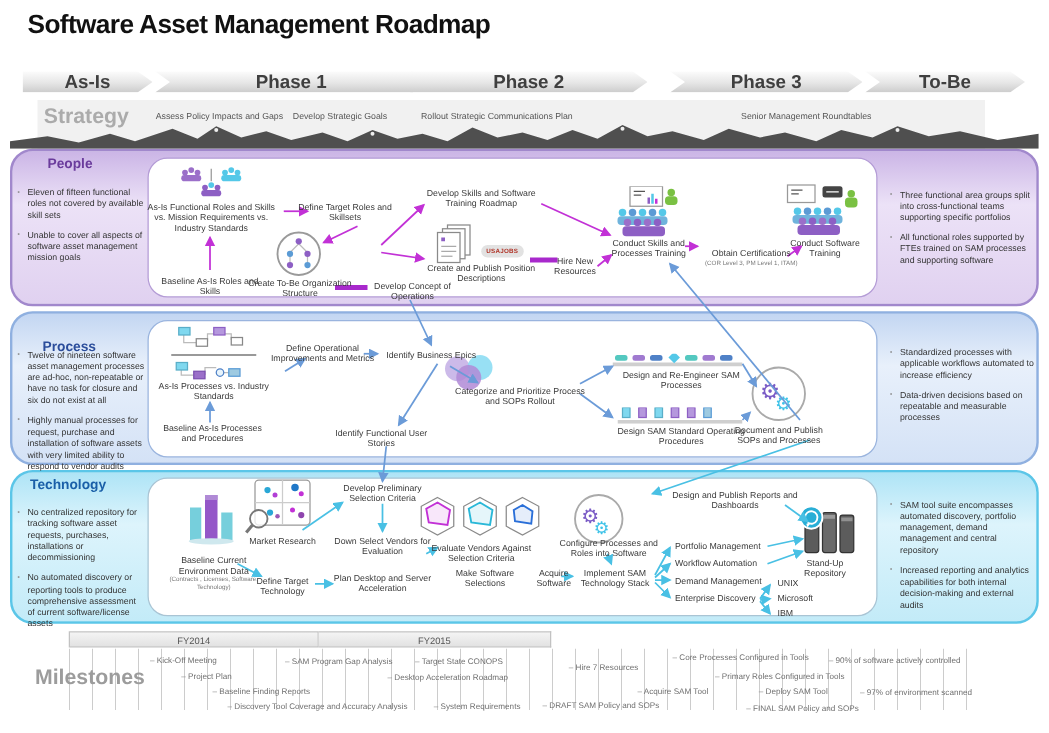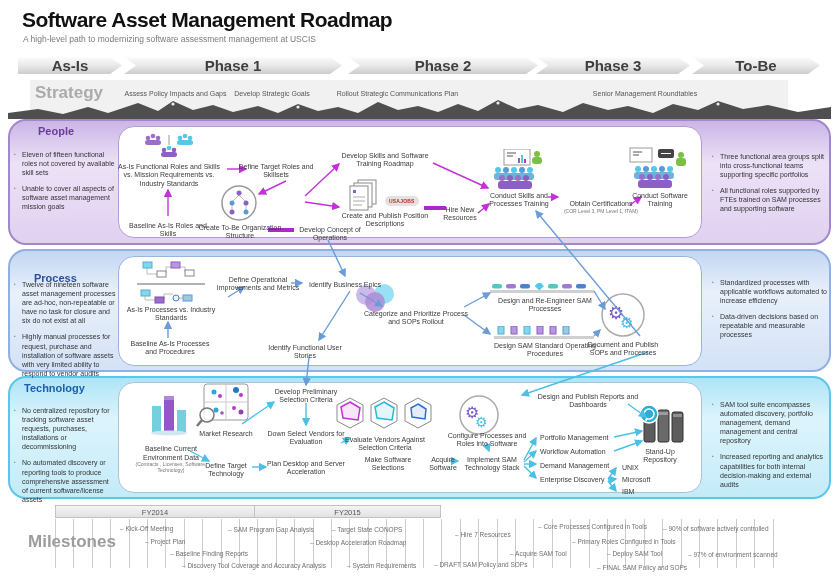--- a/index.html
+++ b/index.html
@@ -49,25 +49,24 @@
   .ms{position:absolute;font-size:6.5px;color:#707070;white-space:nowrap;z-index:4;}
   .ms::before{content:"– ";color:#8a8a8a;}
   .arrows{position:absolute;left:0;top:0;z-index:3;pointer-events:none;}
 </style>
 </head>
 <body>
 
 <div class="page">
 
   <div class="page-title">Software Asset Management Roadmap</div>
-  <div class="page-subtitle">A high-level path to modernizing software assessment management at USCIS</div>
 
   <div class="chev chev-first" style="left:18px;width:104px;">As-Is</div>
   <div class="chev chev-mid" style="left:124px;width:218px;">Phase 1</div>
-  <div class="chev chev-mid" style="left:348px;width:190px;">Phase 2</div>
+  <div class="chev chev-mid" style="left:328px;width:190px;">Phase 2</div>
   <div class="chev chev-mid" style="left:536px;width:154px;">Phase 3</div>
   <div class="chev chev-mid" style="left:692px;width:128px;">To-Be</div>
 
   <div class="strategy-band"></div>
   <div class="strategy-label">Strategy</div>
   <span class="strategy-item" style="left:118px;width:115px;">Assess Policy Impacts and Gaps</span>
   <span class="strategy-item" style="left:222px;width:100px;">Develop Strategic Goals</span>
   <span class="strategy-item" style="left:330px;width:135px;">Rollout Strategic Communications Plan</span>
   <span class="strategy-item" style="left:575px;width:140px;">Senior Management Roundtables</span>
 

